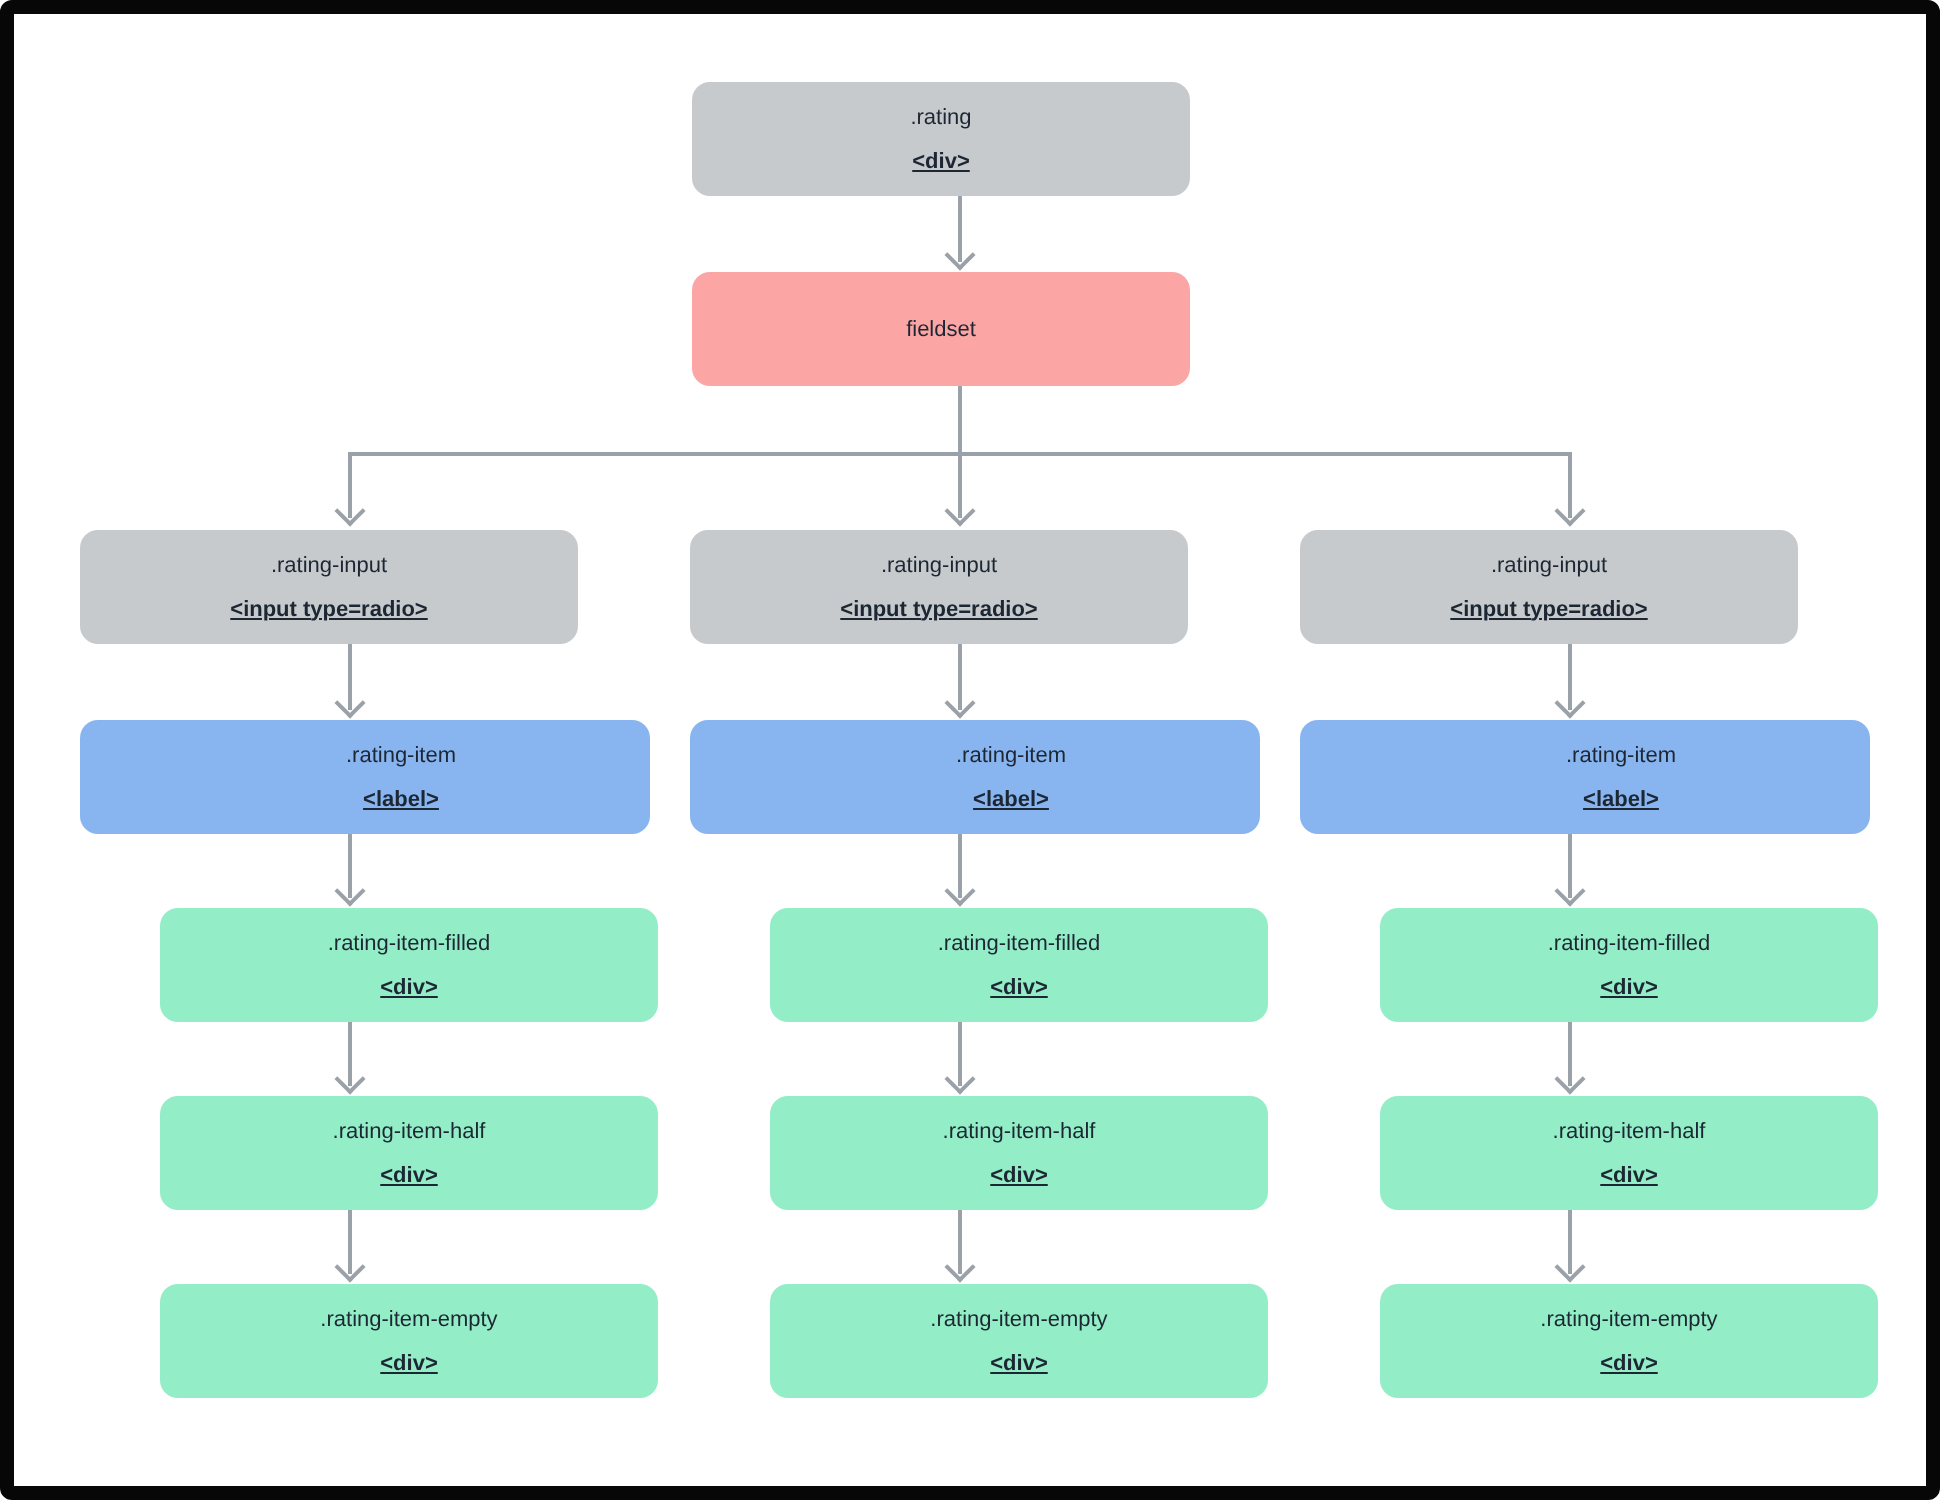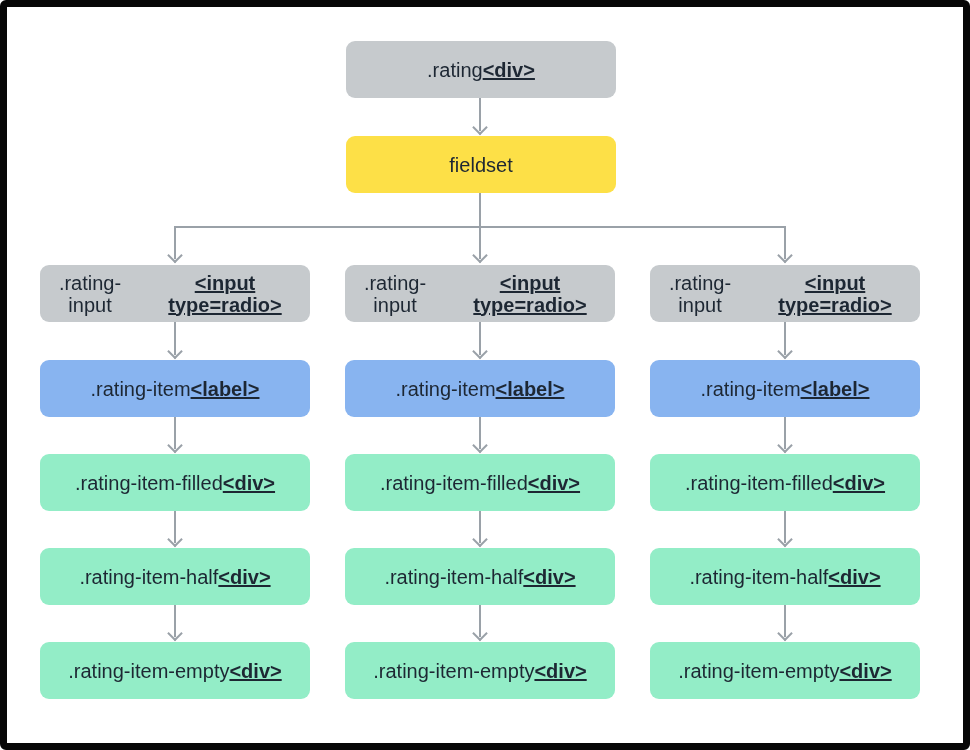--- a/index.html
+++ b/index.html
@@ -19,36 +19,37 @@
   .frame {
     position: absolute;
     inset: 0;
     border: 7px solid #070707;
     border-radius: 6px;
     pointer-events: none;
     z-index: 10;
   }
   .node {
     position: absolute;
-    width: 270px;
+    width: 249px;
     height: 57px;
     border-radius: 9px;
     display: flex;
+    flex-direction: column;
     align-items: center;
     justify-content: center;
     color: #1d2733;
-    font-size: 20px;
+    font-size: 11px;
     line-height: 22px;
     text-align: center;
   }
   .node .selector { font-weight: 400; }
   .node .tag { font-weight: 700; text-decoration: underline; }
   .node.gray  { background: #c6cacd; }
-  .node.blue  { background: #88b4f0; }
-  .node.green { background: #93edc7; }
+  .node.blue  { background: #88b4f0; padding-left: 36px; }
+  .node.green { background: #93edc7; margin-left: 40px; }
 
   
   .varrow {
     position: absolute;
     width: 2px;
     background: #9aa1a8;
   }
   .varrow.head::after {
     content: '';
     position: absolute;
@@ -71,21 +72,21 @@
 
 <div class="screen">
 
   <div class="node gray" style="left: 346px; top: 41px; background-color: rgb(198, 202, 205);">
     <div class="selector">.rating</div>
     <div class="tag">&lt;div&gt;</div>
   </div>
 
   <div class="varrow head" style="left:479px; top:98px; height:33px;"></div>
 
-  <div class="node gray" style="left: 346px; top: 136px; background-color: #fde047;">
+  <div class="node gray" style="left: 346px; top: 136px; background-color: #fca5a5;">
     <div class="selector">fieldset</div>
   </div>
 
   <div class="varrow" style="left:479px; top:193px; height:34px;"></div>
   <div class="hline" style="left:174px; top:226px; width:612px;"></div>
   <div class="varrow head" style="left:174px; top:227px; height:32px;"></div>
   <div class="varrow head" style="left:479px; top:227px; height:32px;"></div>
   <div class="varrow head" style="left:784px; top:227px; height:32px;"></div>
 
   <div class="node gray" style="left: 40px; top: 265px; background-color: rgb(198, 202, 205);">

